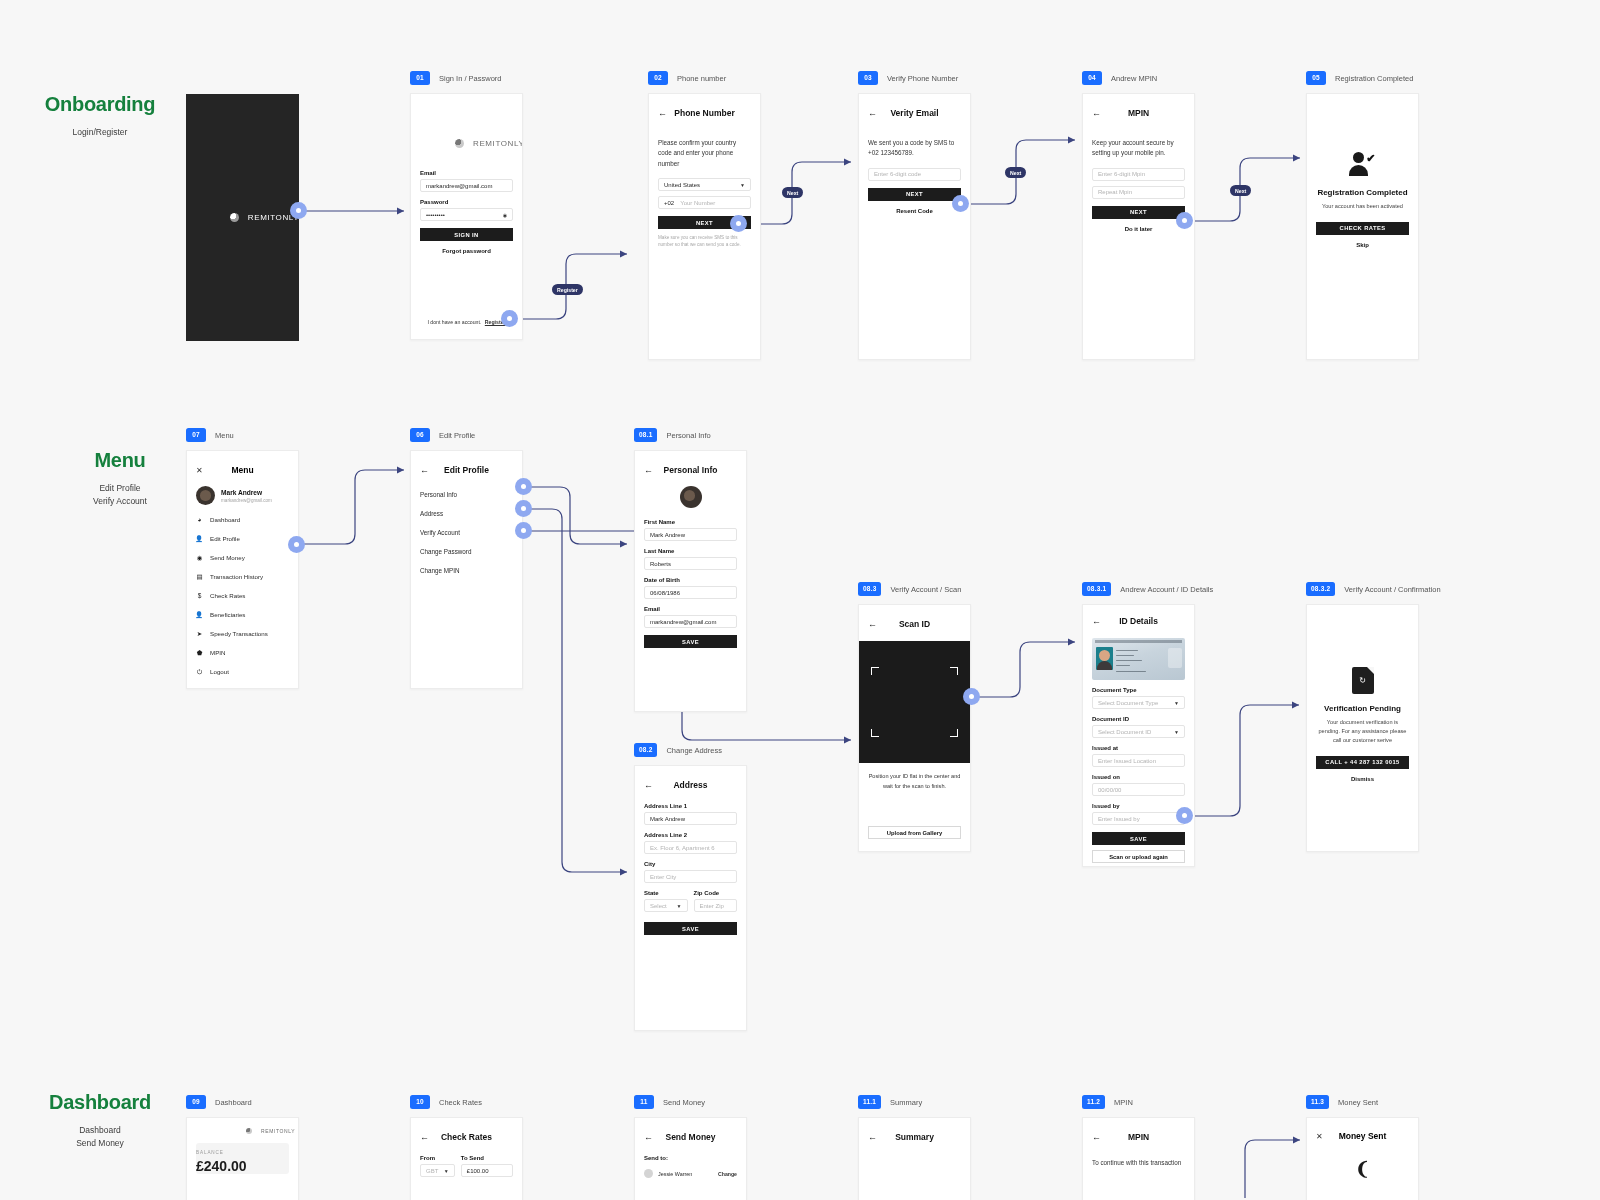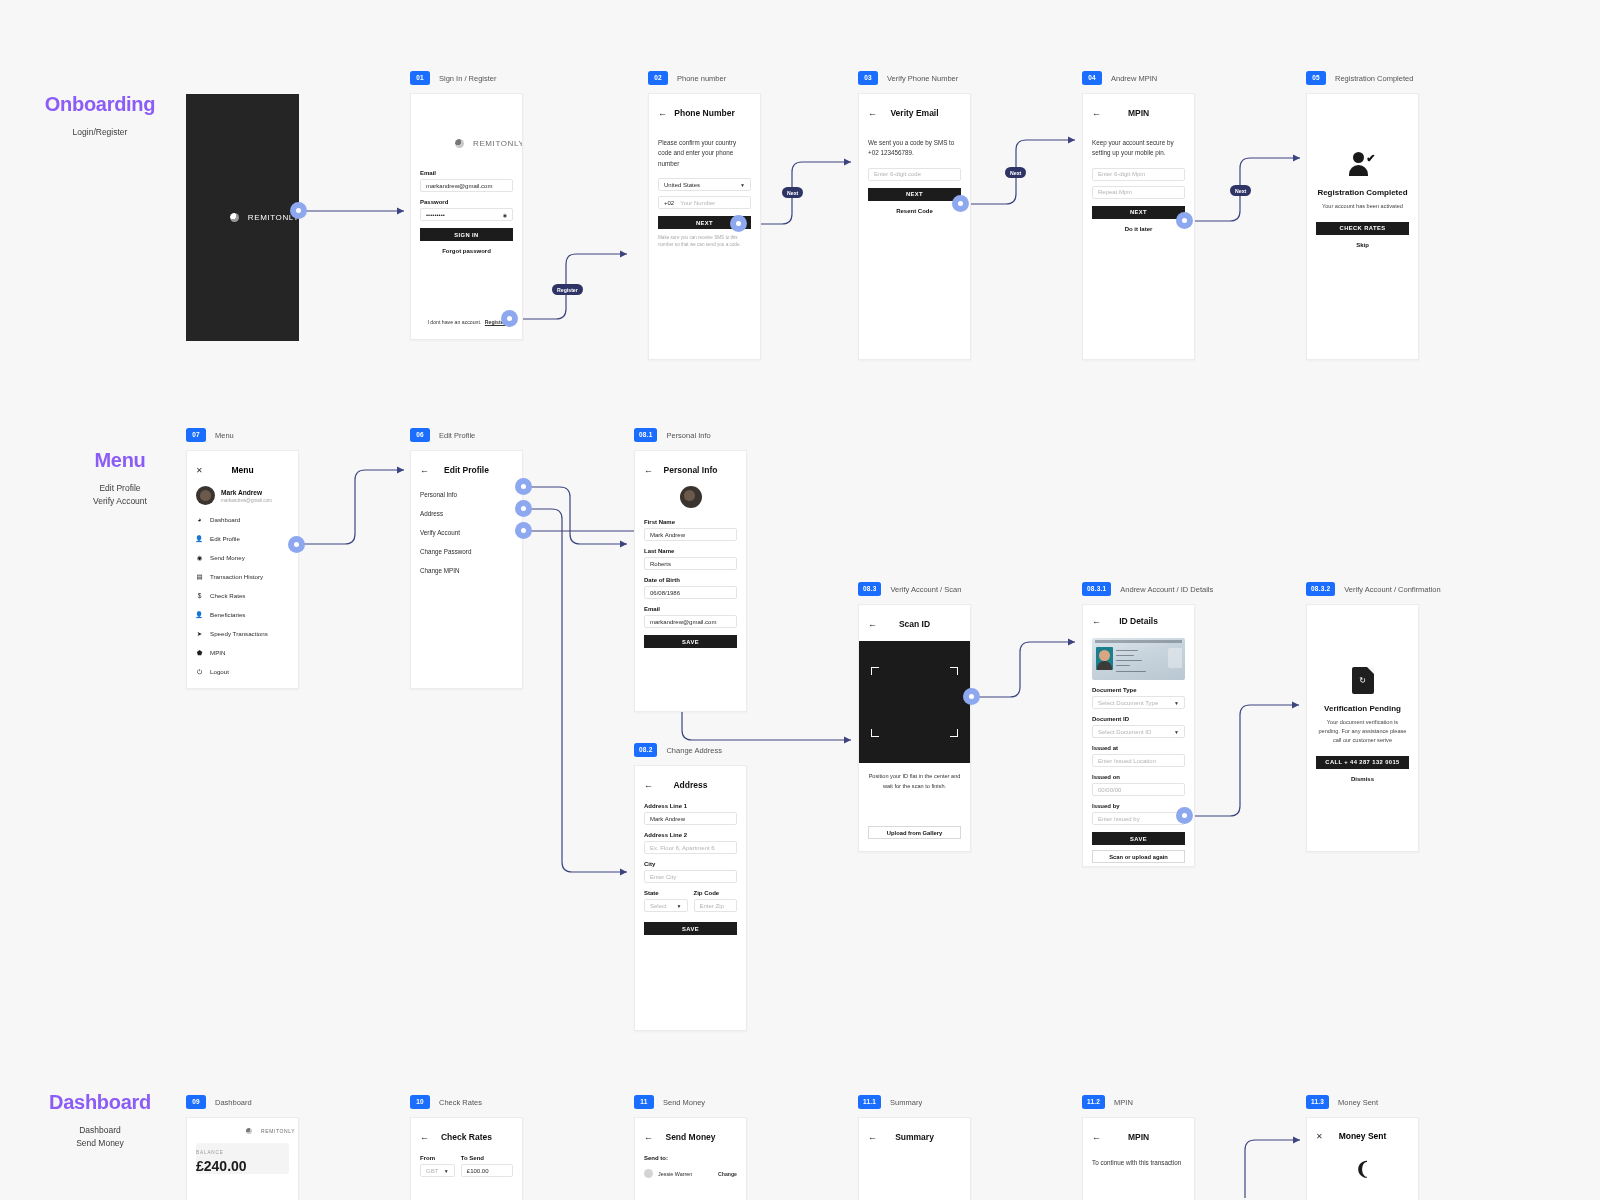--- a/index.html
+++ b/index.html
@@ -7,21 +7,21 @@
     width:1600px; height:1200px;
     background:#f7f7f7;
     font-family:"Liberation Sans", sans-serif;
     position:relative; overflow:hidden;
     -webkit-font-smoothing:antialiased;
   }
   .canvas { position:absolute; inset:0; }
 
   
   .section-head { position:absolute; text-align:center; }
-  .section-title { font-size:20px; font-weight:bold; color:#8b5cf6; letter-spacing:-0.3px; }
+  .section-title { font-size:20px; font-weight:bold; color:#15803d; letter-spacing:-0.3px; }
   .section-sub { font-size:8.5px; color:#3b3b3b; line-height:1.55; margin-top:10px; }
 
   
   .screen { position:absolute; }
   .badge-row { display:flex; align-items:center; gap:9px; height:14px; margin-bottom:8px; }
   .badge {
     background:#1a6dff; color:#fff; font-size:6.5px; font-weight:bold;
     border-radius:2.5px; padding:0 5px; height:14px; line-height:14px;
     min-width:20px; text-align:center; letter-spacing:.2px;
   }
@@ -199,21 +199,21 @@
   <div class="splash" style="left:186px; top:94px;">
     <div class="logo-wrap">
       <span class="logo-mark"></span>
       <span class="logo-txt">REMITONLY</span>
     </div>
   </div>
 
   <div class="screen" style="left:410px; top:71px;">
     <div class="badge-row">
       <span class="badge">01</span>
-      <span class="badge-label">Sign In / Register</span>
+      <span class="badge-label">Sign In / Password</span>
     </div>
     <div class="phone" style="height:247px;">
       <div style="text-align:center; margin-top:40px;">
         <span class="logo-wrap" style="display:inline-flex;">
           <span class="logo-mark dark"></span>
           <span class="logo-txt dark">REMITONLY</span>
         </span>
       </div>
       <div class="body-pad" style="margin-top:18px;">
         <div class="lbl">Email</div>

